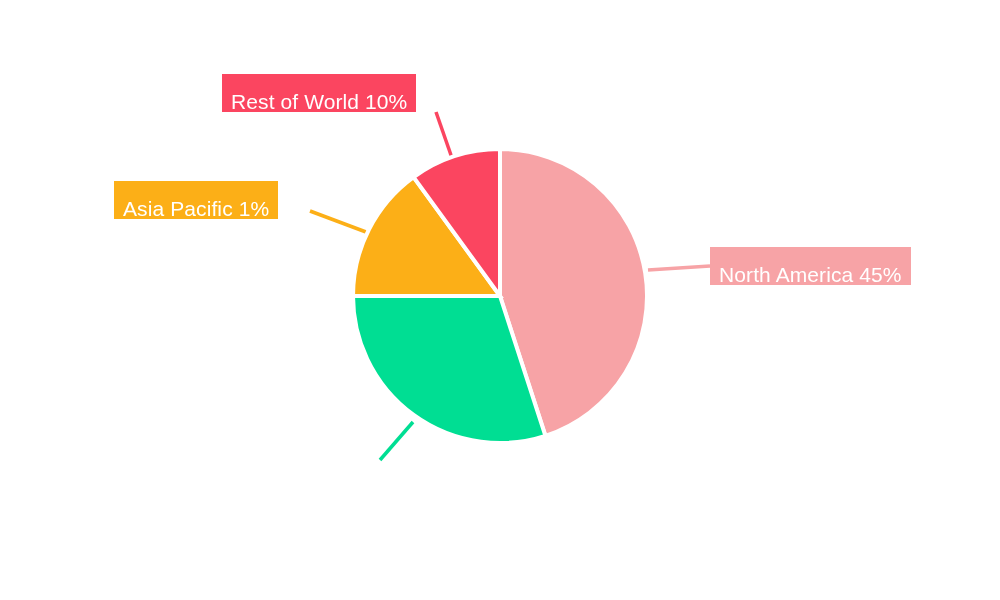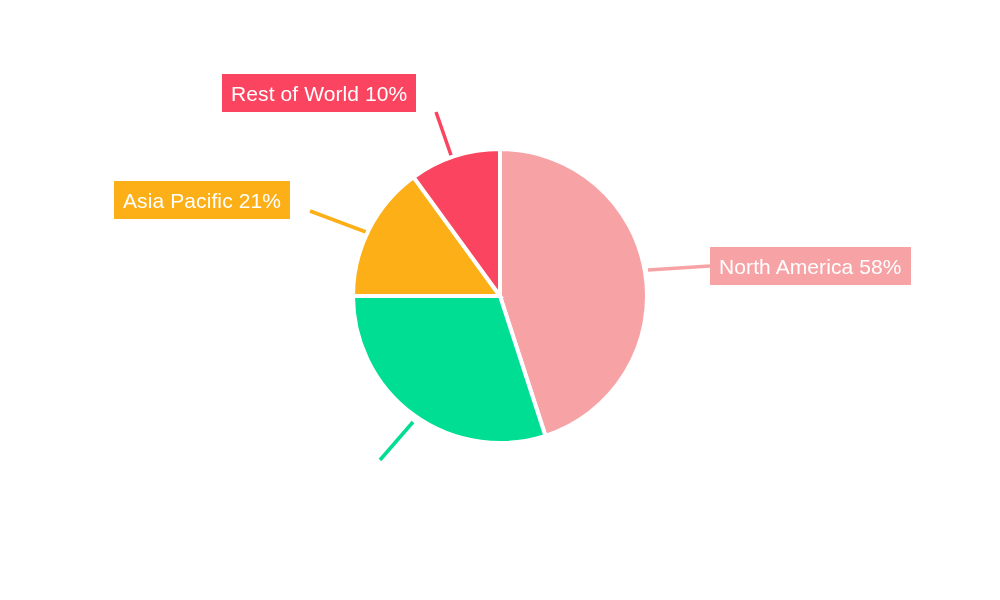--- a/index.html
+++ b/index.html
@@ -22,21 +22,21 @@
   #pie-svg {
     position: absolute;
     left: 0;
     top: 0;
     width: 1000px;
     height: 600px;
   }
   .callout-label {
     position: absolute;
     display: flex;
-    align-items: center;
+    align-items: flex-end;
     justify-content: center;
     box-sizing: border-box;
     color: #ffffff;
     font-family: "Liberation Sans", sans-serif;
     font-size: 21px;
     font-weight: 400;
     line-height: 1;
     letter-spacing: 0.1px;
     white-space: nowrap;
     padding: 0 9px;
@@ -77,21 +77,21 @@
       <path d="M 500 296 L 353.00 296.00 A 147 147 0 0 1 413.60 177.07 Z" fill="#FCAF17" stroke="#FFFFFF" stroke-width="4"></path>
       <path d="M 500 296 L 413.60 177.07 A 147 147 0 0 1 500.00 149.00 Z" fill="#FB4560" stroke="#FFFFFF" stroke-width="4"></path>
     </g>
   </svg>
 
   <div class="callout-label" id="label-rest-of-world" style="background:#FB4560">
     <span>Rest of World 10%</span>
   </div>
 
   <div class="callout-label" id="label-asia-pacific" style="background:#FCAF17">
-    <span>Asia Pacific 21%</span>
+    <span>Asia Pacific 1%</span>
   </div>
 
   <div class="callout-label" id="label-north-america" style="background:#F7A3A6">
-    <span>North America 58%</span>
+    <span>North America 45%</span>
   </div>
 
 
 </div>
 
 </body></html>

